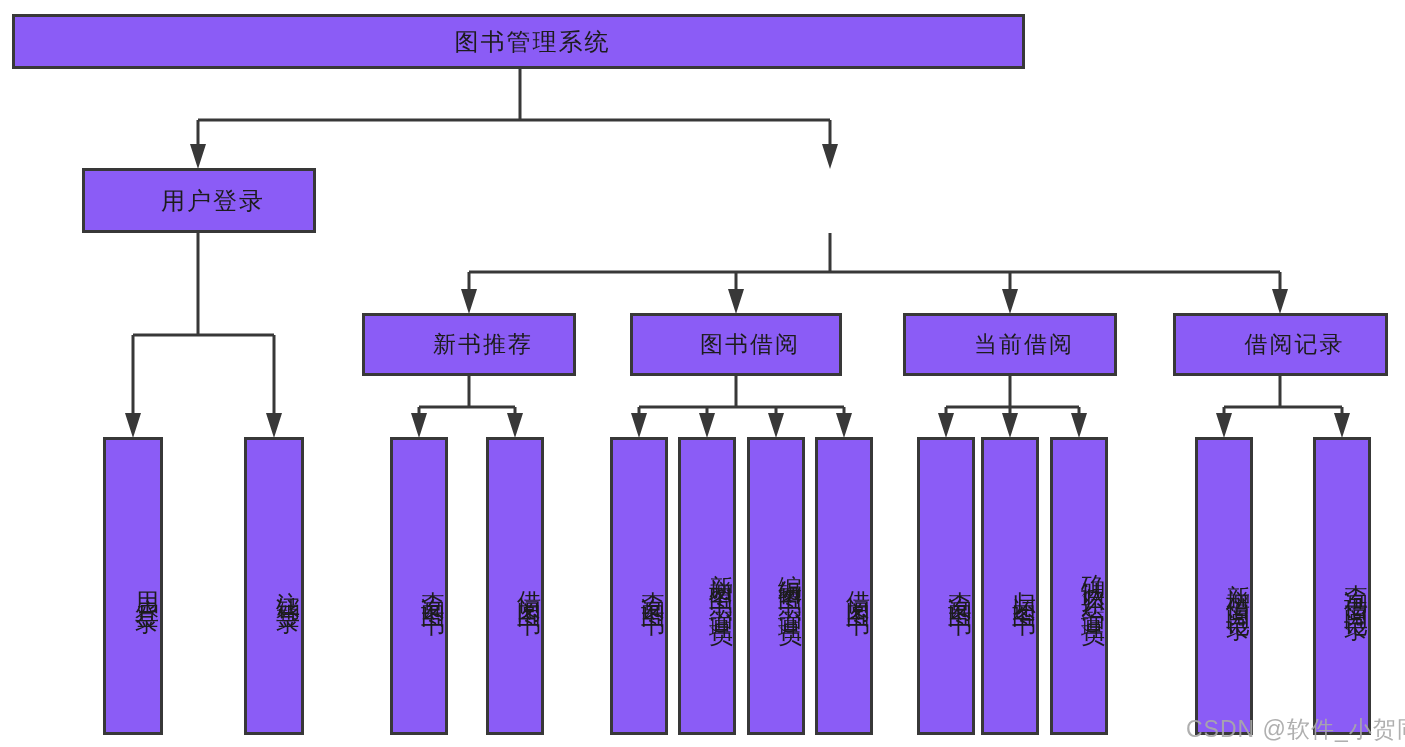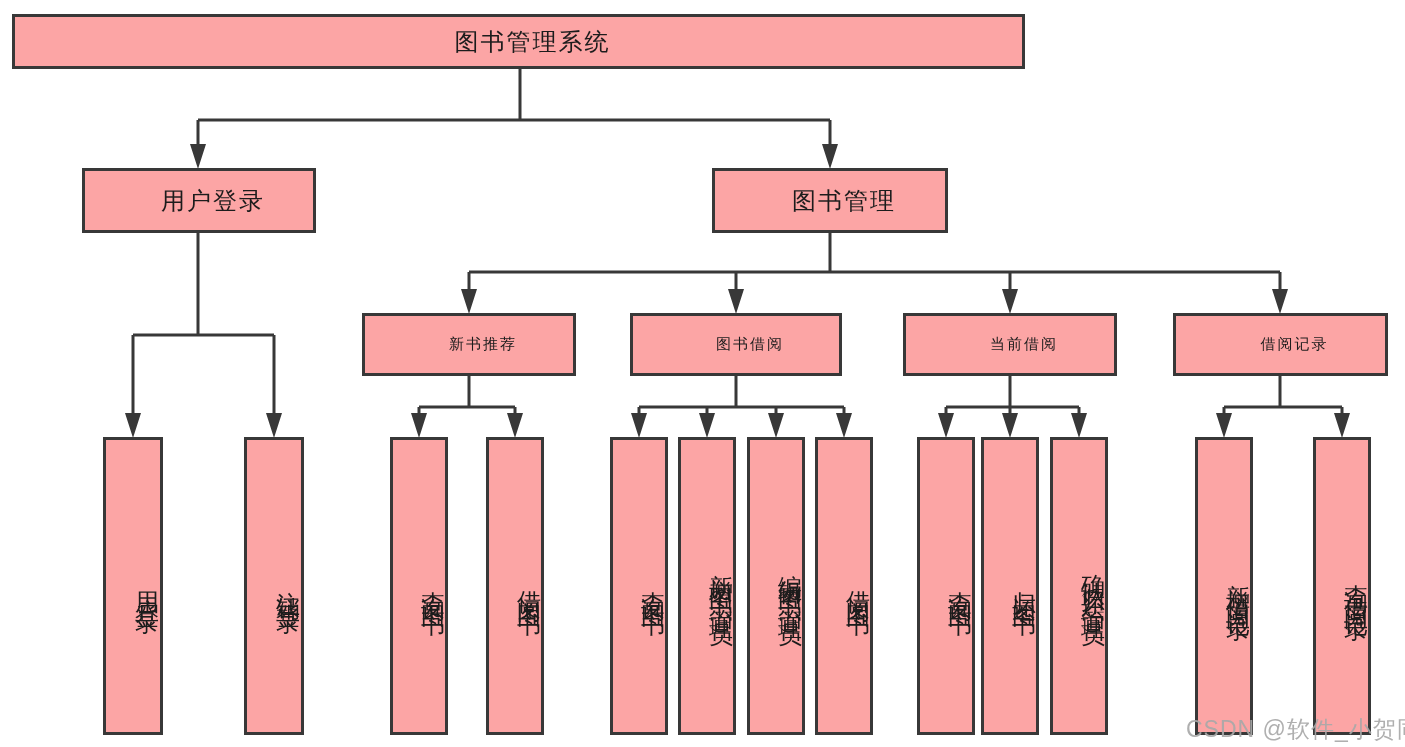--- a/index.html
+++ b/index.html
@@ -9,33 +9,33 @@
     background:#ffffff;
     overflow:hidden;
     font-family:"Liberation Sans","DejaVu Sans",sans-serif;
   }
   #connectors{
     position:absolute;left:0;top:0;width:1405px;height:747px;z-index:1;
   }
   .node{
     position:absolute;
     box-sizing:border-box;
-    background:#fca5a5;
+    background:#8b5cf6;
     border:3px solid #383838;
     color:#1c1c1c;
     display:flex;align-items:center;justify-content:center;
     z-index:2;
     padding-left:28px;
   }
   .hbox{
     font-size:24px;
     letter-spacing:2px;
     white-space:nowrap;
   }
-  .sec{font-size:15px;}
+  .sec{font-size:23px;}
   .vbox{
     writing-mode:vertical-rl;
     text-orientation:mixed;
     font-size:24px;
     letter-spacing:7px;
     line-height:1;
     top:437px;height:298px;
   }
   .watermark{
     position:absolute;
@@ -70,21 +70,20 @@
       M631 413 L647 413 L639 438 Z  M699 413 L715 413 L707 438 Z
       M768 413 L784 413 L776 438 Z  M836 413 L852 413 L844 438 Z
       M938 413 L954 413 L946 438 Z  M1002 413 L1018 413 L1010 438 Z
       M1071 413 L1087 413 L1079 438 Z
       M1216 413 L1232 413 L1224 438 Z  M1334 413 L1350 413 L1342 438 Z"></path>
   </svg>
 
   <div class="node hbox" style="left:12px;top:14px;width:1013px;height:55px;">图书管理系统</div>
 
   <div class="node hbox" style="left:82px;top:168px;width:234px;height:65px;">用户登录</div>
-  <div class="node hbox" style="left:712px;top:168px;width:236px;height:65px;">图书管理</div>
 
   <div class="node hbox sec" style="left:362px;top:313px;width:214px;height:63px;">新书推荐</div>
   <div class="node hbox sec" style="left:903px;top:313px;width:214px;height:63px;">当前借阅</div>
   <div class="node hbox sec" style="left:630px;top:313px;width:212px;height:63px;">图书借阅</div>
   <div class="node hbox sec" style="left:1173px;top:313px;width:215px;height:63px;">借阅记录</div>
 
   <div class="node vbox" style="left:103px;width:60px;">用户登录</div>
   <div class="node vbox" style="left:244px;width:60px;">注销登录</div>
 
   <div class="node vbox" style="left:390px;width:58px;">查询图书</div>

